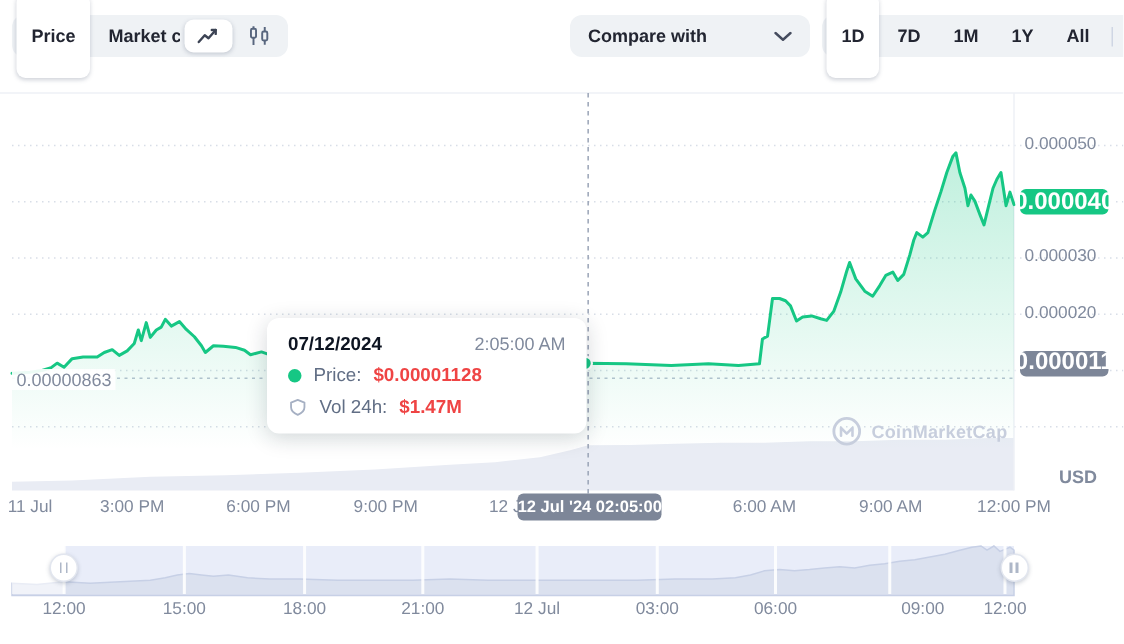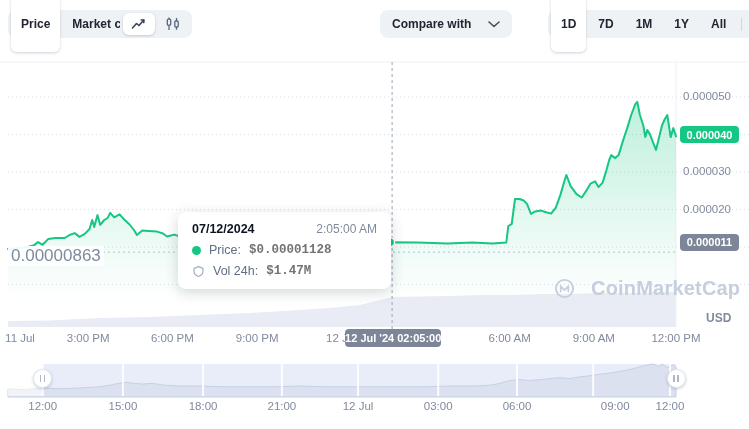--- a/index.html
+++ b/index.html
@@ -8,56 +8,56 @@
   svg{display:block;}
   #chart-svg{position:absolute;left:0;top:0;}
 
   
   .pill-group{position:absolute;top:10px;height:28px;background:#eff2f5;border-radius:8px;
               display:flex;align-items:center;padding:0 3px;gap:2px;box-sizing:border-box;}
   .pill{border-radius:6px;padding:17px 10px;height:22px;display:flex;align-items:center;gap:4px;
         font-size:12px;font-weight:700;color:#222531;cursor:pointer;white-space:nowrap;}
   .pill.active{background:#fff;box-shadow:0 1px 3px rgba(82,95,120,.28);}
   .icon-pill{padding:0 8px;}
-  .compare{position:absolute;left:380px;top:10px;width:132px;height:28px;background:#eff2f5;
+  .compare{position:absolute;left:380px;top:10px;width:160px;height:28px;background:#eff2f5;
            border-radius:8px;display:flex;align-items:center;justify-content:space-between;
            padding:0 12px;font-size:12px;font-weight:700;color:#222531;box-sizing:border-box;cursor:pointer;}
   .divider{width:1px;height:13px;background:#cfd6e4;margin:0 3px;}
 
   
   .y-tick{position:absolute;left:683px;font-size:11.5px;color:#808a9d;}
   .badge{position:absolute;left:680px;width:59px;height:17px;border-radius:4px;color:#fff;
-         font-size:11px;font-weight:700;display:flex;align-items:center;justify-content:center;z-index:3;}
+         font-size:16px;font-weight:700;display:flex;align-items:center;justify-content:center;z-index:3;}
   .badge.green{background:#16c784;}
   .badge.gray{background:#7d8698;}
   .x-badge{position:absolute;top:329px;height:18px;padding:0 0;border-radius:4px;background:#7d8698;
            color:#fff;font-size:11px;font-weight:700;display:flex;align-items:center;white-space:nowrap;z-index:3;}
   .x-tick,.nav-tick{position:absolute;font-size:11.5px;color:#808a9d;transform:translateX(-50%);white-space:nowrap;}
   .baseline-label{position:absolute;left:8px;background:rgba(255,255,255,.92);padding:0 3px;
-                  font-size:17px;color:#808a9d;z-index:2;}
+                  font-size:12px;color:#808a9d;z-index:2;}
   .usd{position:absolute;left:706px;top:311px;font-size:12px;font-weight:700;color:#808a9d;}
 
   
   .tooltip{position:absolute;left:178px;top:212px;width:213px;background:#fff;border-radius:8px;
            box-shadow:0 3px 14px rgba(24,32,51,.18);padding:10px 14px 11px;box-sizing:border-box;z-index:6;}
   .tt-head{display:flex;justify-content:space-between;align-items:flex-start;margin-bottom:7px;}
   .tt-date{font-weight:700;font-size:12.5px;color:#0d1421;}
   .tt-time{color:#808a9d;font-size:12px;}
   .tt-row{display:flex;align-items:center;gap:8px;font-size:12.5px;color:#616e85;margin-top:7px;}
-  .tt-row b{color:#737373;font-family:Liberation Mono, monospace;}
+  .tt-row b{color:#ef4444;}
   .dot{width:9px;height:9px;border-radius:50%;background:#16c784;flex:0 0 auto;}
 
   
   .nav-handle{position:absolute;top:369px;width:19px;height:19px;background:#fff;border:1px solid #e2e6ef;
               border-radius:50%;box-shadow:0 1px 3px rgba(82,95,120,.3);display:flex;align-items:center;
               justify-content:center;gap:2.5px;box-sizing:border-box;z-index:4;cursor:ew-resize;}
   .nav-handle i{width:1.5px;height:7px;background:#aeb7c8;display:block;}
 
-  .watermark{position:absolute;left:554px;top:277px;display:flex;align-items:center;gap:16px;
-             color:#c7cedd;font-size:20px;font-weight:700;letter-spacing:.2px;z-index:1;}
+  .watermark{position:absolute;left:554px;top:277px;display:flex;align-items:center;gap:6px;
+             color:#c7cedd;font-size:12px;font-weight:700;letter-spacing:.2px;z-index:1;}
 </style>
 </head>
 <body>
 
 <div id="app">
 
   <svg id="chart-svg" width="749" height="429" viewBox="0 0 749 429">
       <defs>
         <linearGradient id="areaGrad" gradientUnits="userSpaceOnUse" x1="0" y1="97" x2="0" y2="300">
           <stop offset="0" stop-color="#16c784" stop-opacity="0.28"></stop>

